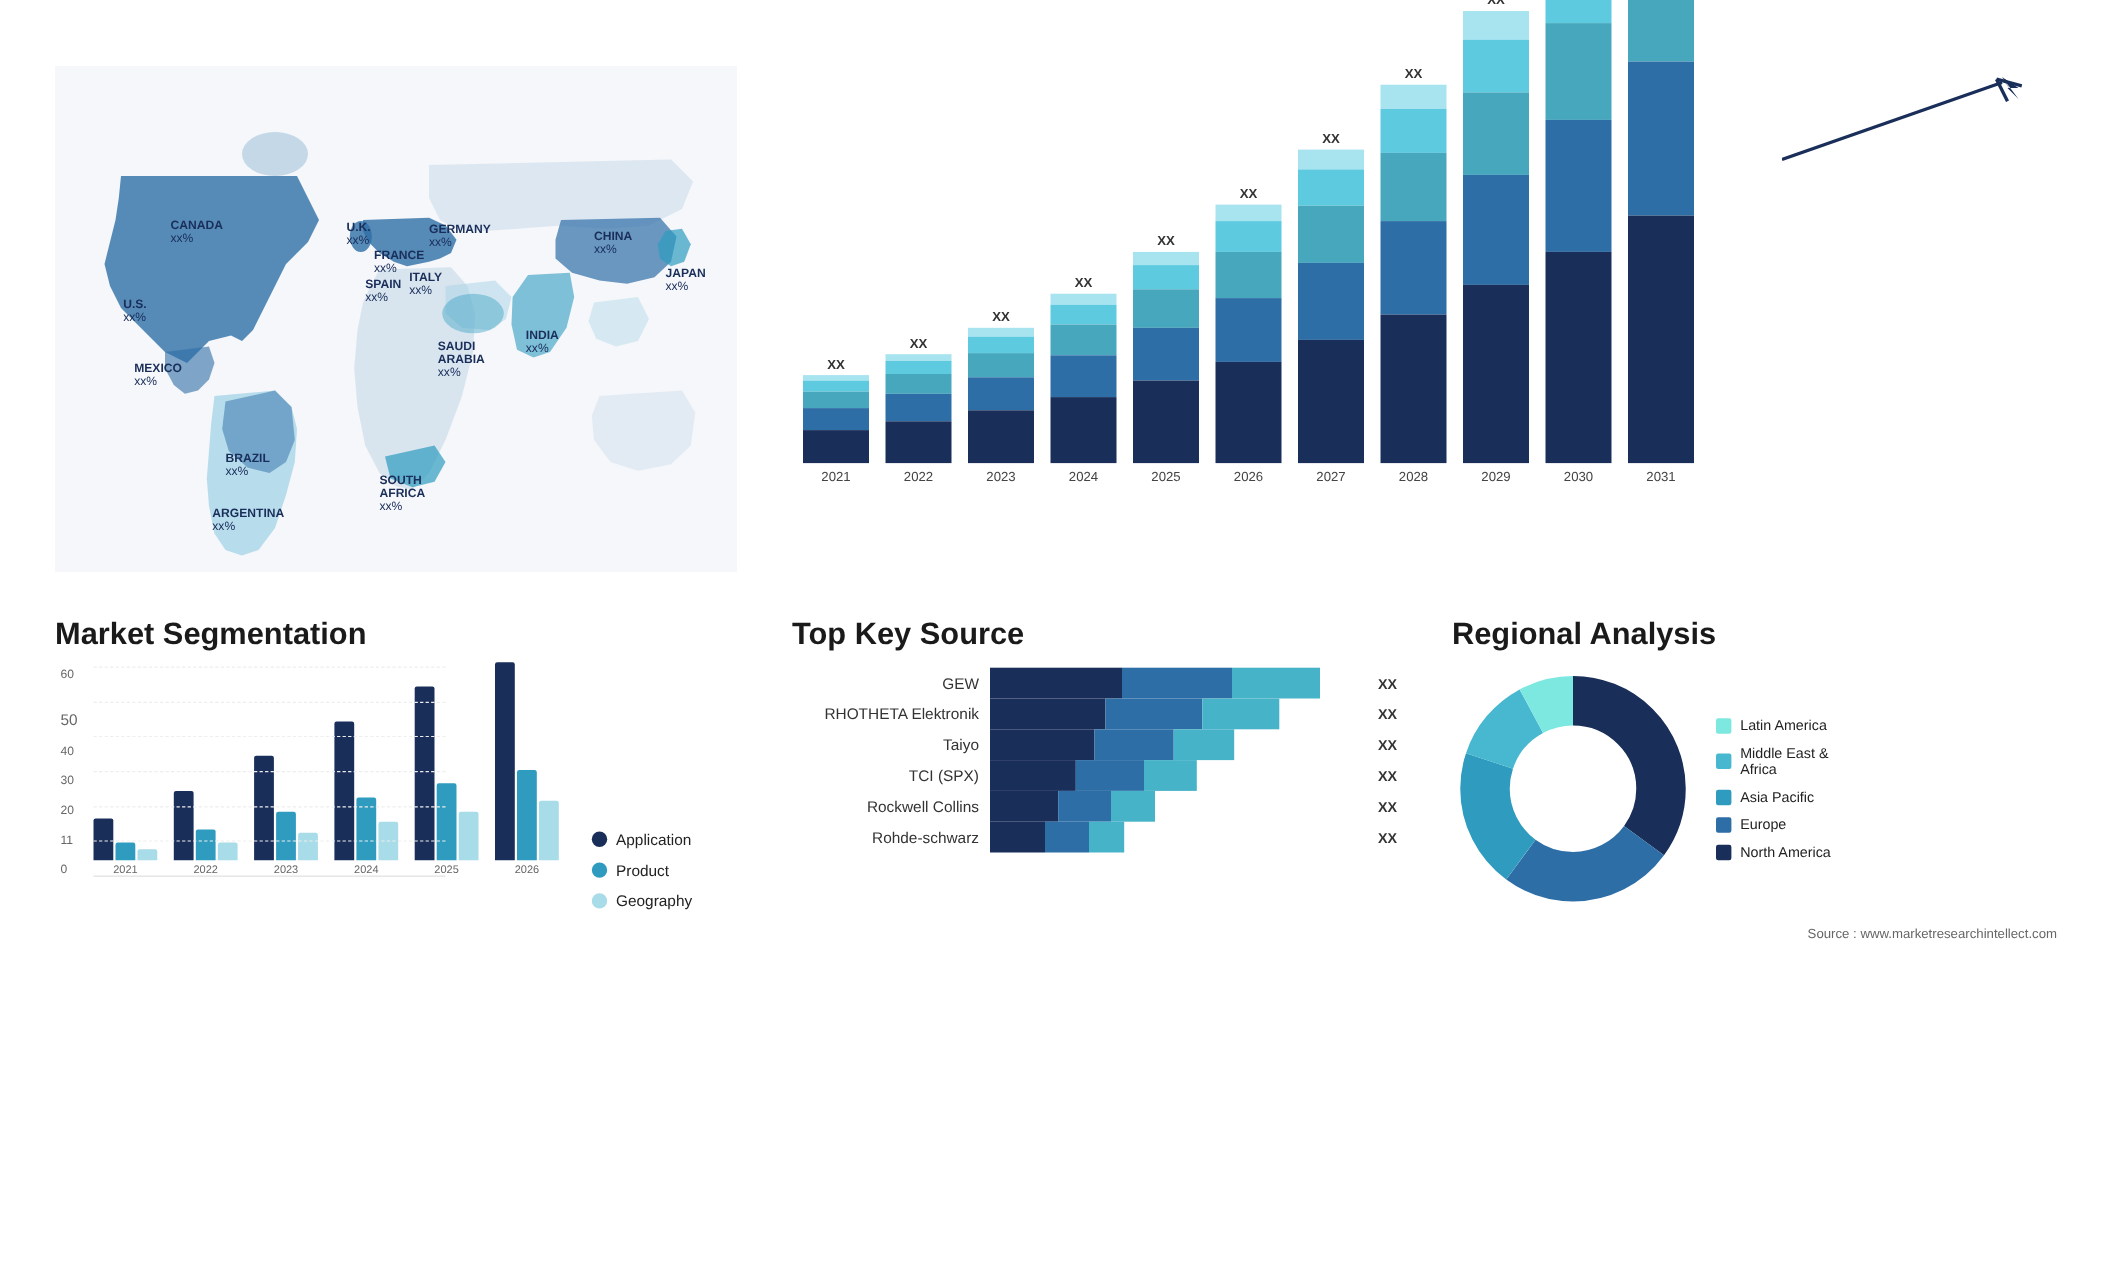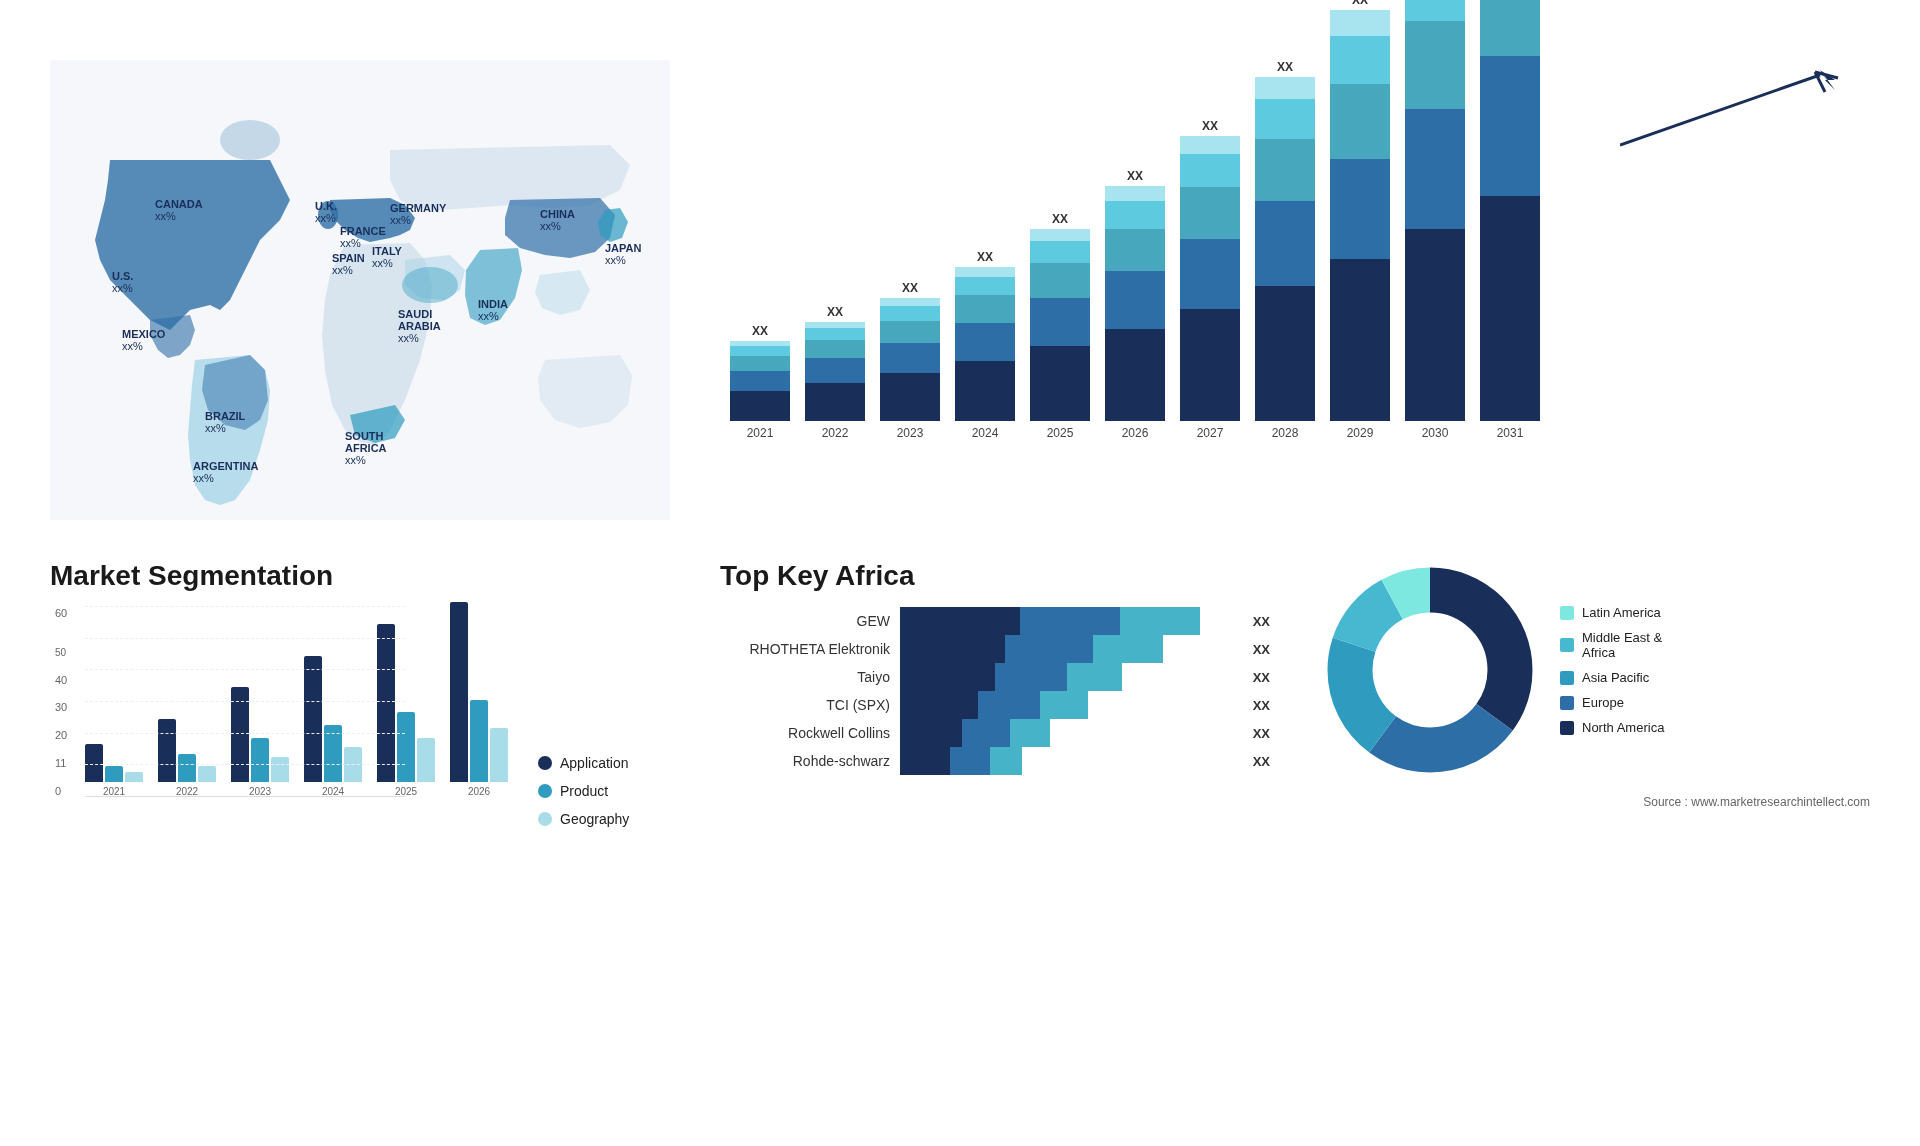--- a/index.html
+++ b/index.html
@@ -438,21 +438,21 @@
         <h2>Market Segmentation</h2>
         <div class="seg-chart-area">
           <div style="position:relative; margin-left:35px;">
 
             <div style="position:absolute;left:-30px;bottom:30px;height:190px;display:flex;flex-direction:column-reverse;justify-content:space-between;">
               <span style="font-size:11px;color:#666;">0</span>
               <span style="font-size:11px;color:#666;">11</span>
               <span style="font-size:11px;color:#666;">20</span>
               <span style="font-size:11px;color:#666;">30</span>
               <span style="font-size:11px;color:#666;">40</span>
-              <span style="font-size:10px;color:#666;margin-top:12px;">50</span>
+              <span style="font-size:14px;color:#666;margin-top:12px;">50</span>
               <span style="font-size:11px;color:#666;">60</span>
             </div>
 
             <div style="position:absolute;left:0;bottom:30px;width:320px;height:190px;">
               <div style="position:absolute;bottom:0;width:100%;border-top:1px solid #ddd;"></div>
               <div style="position:absolute;bottom:31.6px;width:100%;border-top:1px dashed #eee;"></div>
               <div style="position:absolute;bottom:63.3px;width:100%;border-top:1px dashed #eee;"></div>
               <div style="position:absolute;bottom:95px;width:100%;border-top:1px dashed #eee;"></div>
               <div style="position:absolute;bottom:126.6px;width:100%;border-top:1px dashed #eee;"></div>
               <div style="position:absolute;bottom:158.3px;width:100%;border-top:1px dashed #eee;"></div>
@@ -528,21 +528,21 @@
             </div>
             <div class="legend-item">
               <div class="legend-dot" style="background:#a8dce8;"></div>
               <span>Geography</span>
             </div>
           </div>
         </div>
       </div>
 
       <div class="key-players-section">
-        <h2>Top Key Africa</h2>
+        <h2>Top Key Source</h2>
 
         <div class="player-row">
           <div class="player-name">GEW</div>
           <div class="player-bar-container">
             <div style="height:28px;display:flex;">
               <div style="width:120px;background:#1a2e5a;"></div>
               <div style="width:100px;background:#2e6ea6;"></div>
               <div style="width:80px;background:#47b3c8;"></div>
             </div>
           </div>
@@ -604,20 +604,21 @@
               <div style="width:50px;background:#1a2e5a;"></div>
               <div style="width:40px;background:#2e6ea6;"></div>
               <div style="width:32px;background:#47b3c8;"></div>
             </div>
           </div>
           <div class="player-xx">XX</div>
         </div>
       </div>
 
       <div class="regional-section">
+        <h2>Regional Analysis</h2>
         <div style="display:flex;align-items:center;gap:20px;">
 
           <div style="width:220px;height:220px;flex-shrink:0;">
             <svg viewBox="0 0 220 220" width="220" height="220">
 
               <circle cx="110" cy="110" r="80" fill="none" stroke="#1a2e5a" stroke-width="45" stroke-dasharray="175.9 326.7" stroke-dashoffset="0" transform="rotate(-90 110 110)"></circle>
 
               <circle cx="110" cy="110" r="80" fill="none" stroke="#2e6ea6" stroke-width="45" stroke-dasharray="125.66 376.9" stroke-dashoffset="-175.9" transform="rotate(-90 110 110)"></circle>
 
               <circle cx="110" cy="110" r="80" fill="none" stroke="#2e9bbf" stroke-width="45" stroke-dasharray="100.5 402.1" stroke-dashoffset="-301.6" transform="rotate(-90 110 110)"></circle>

